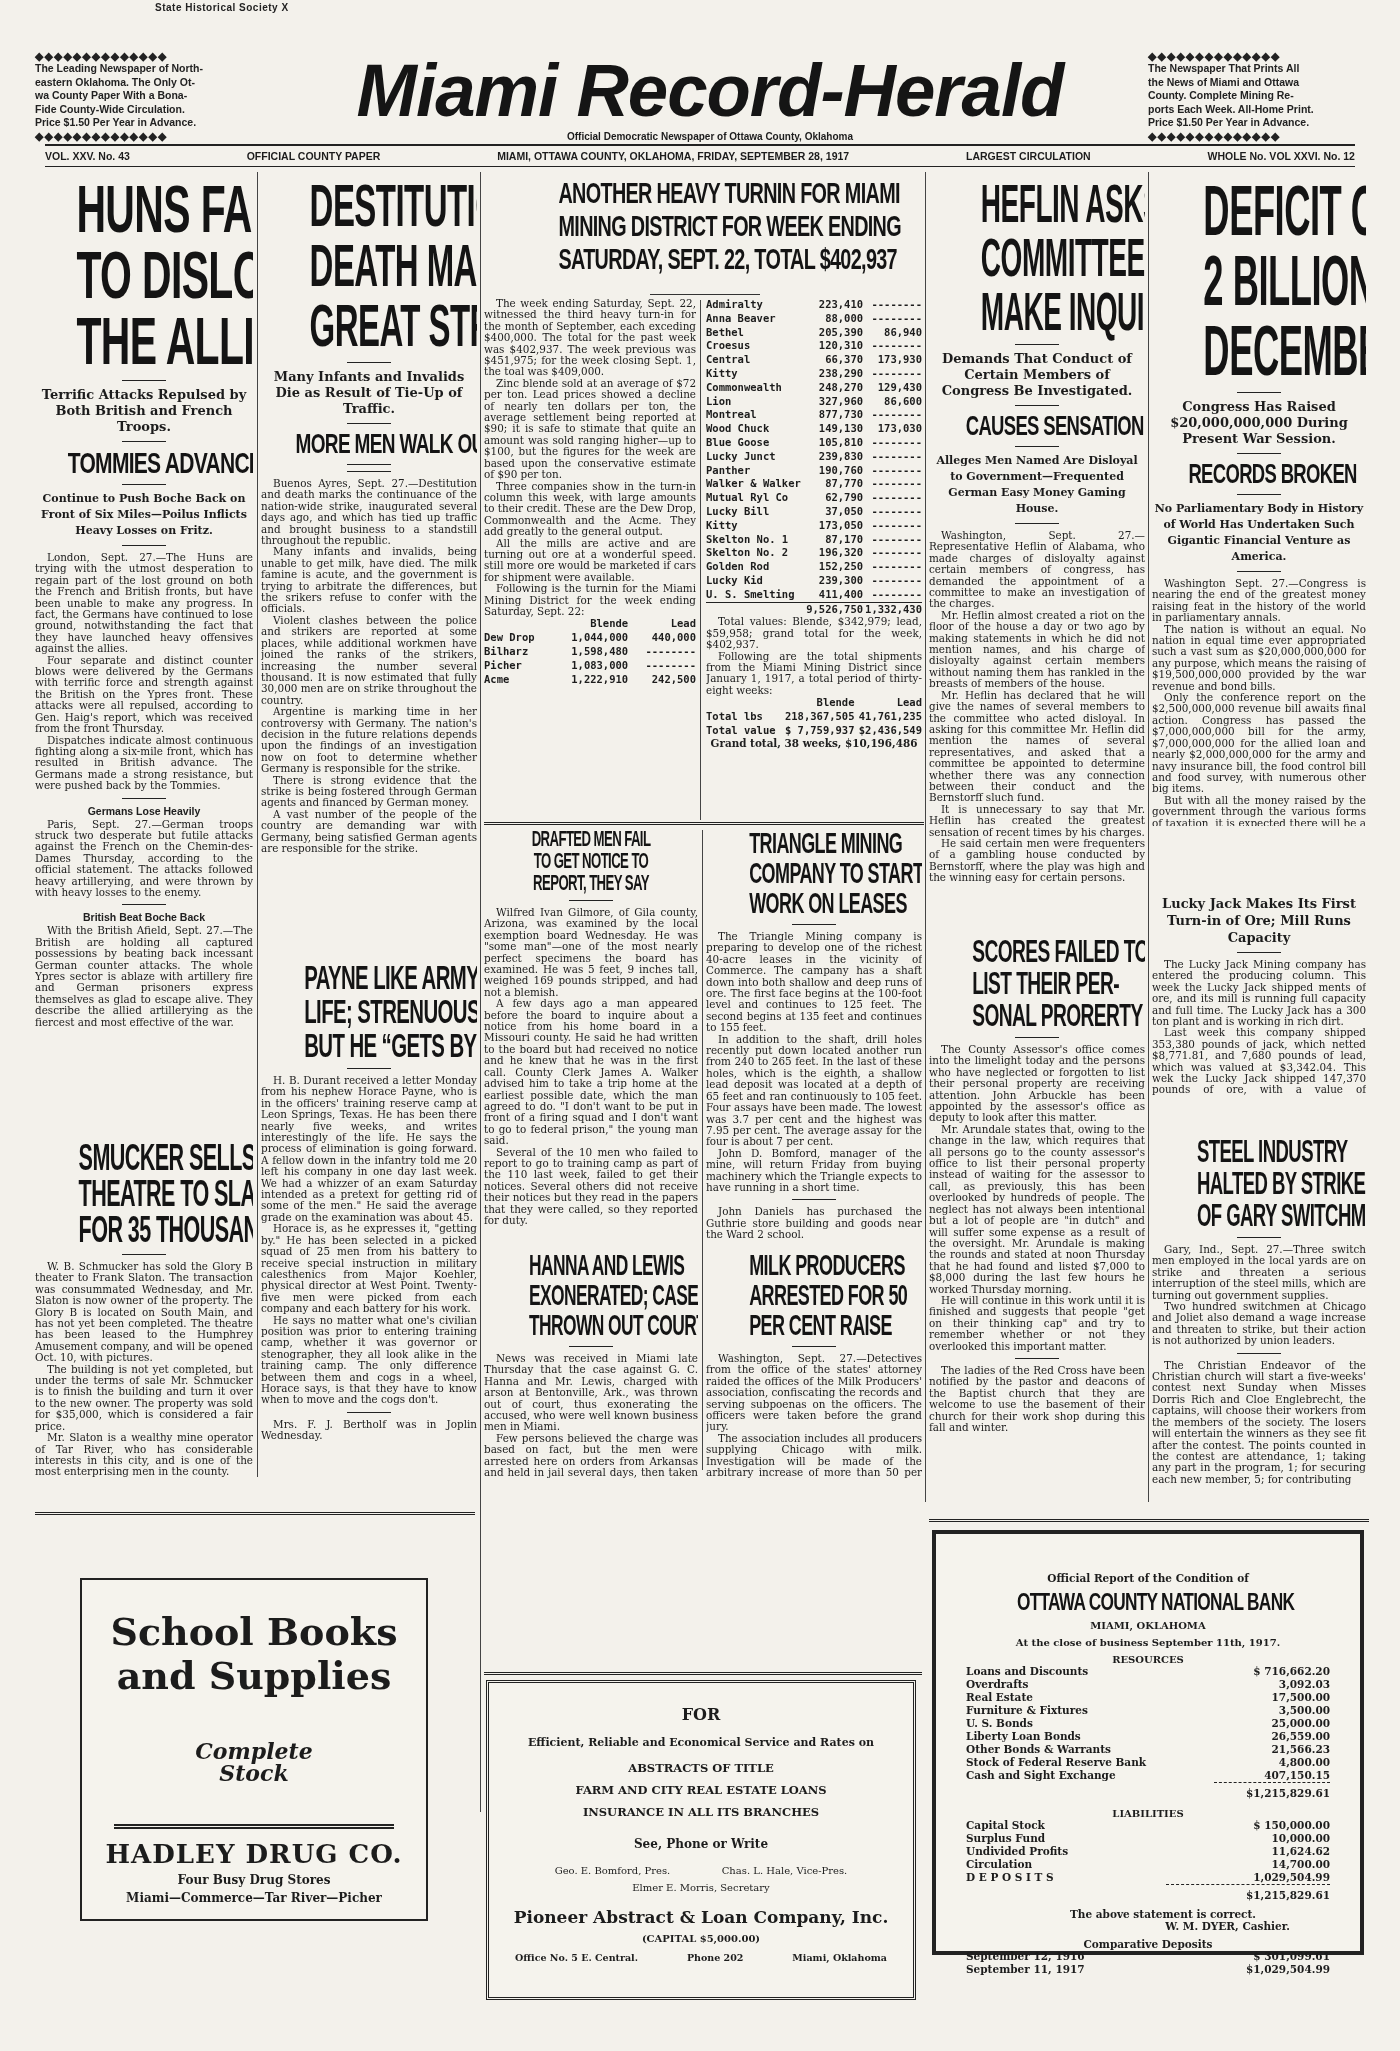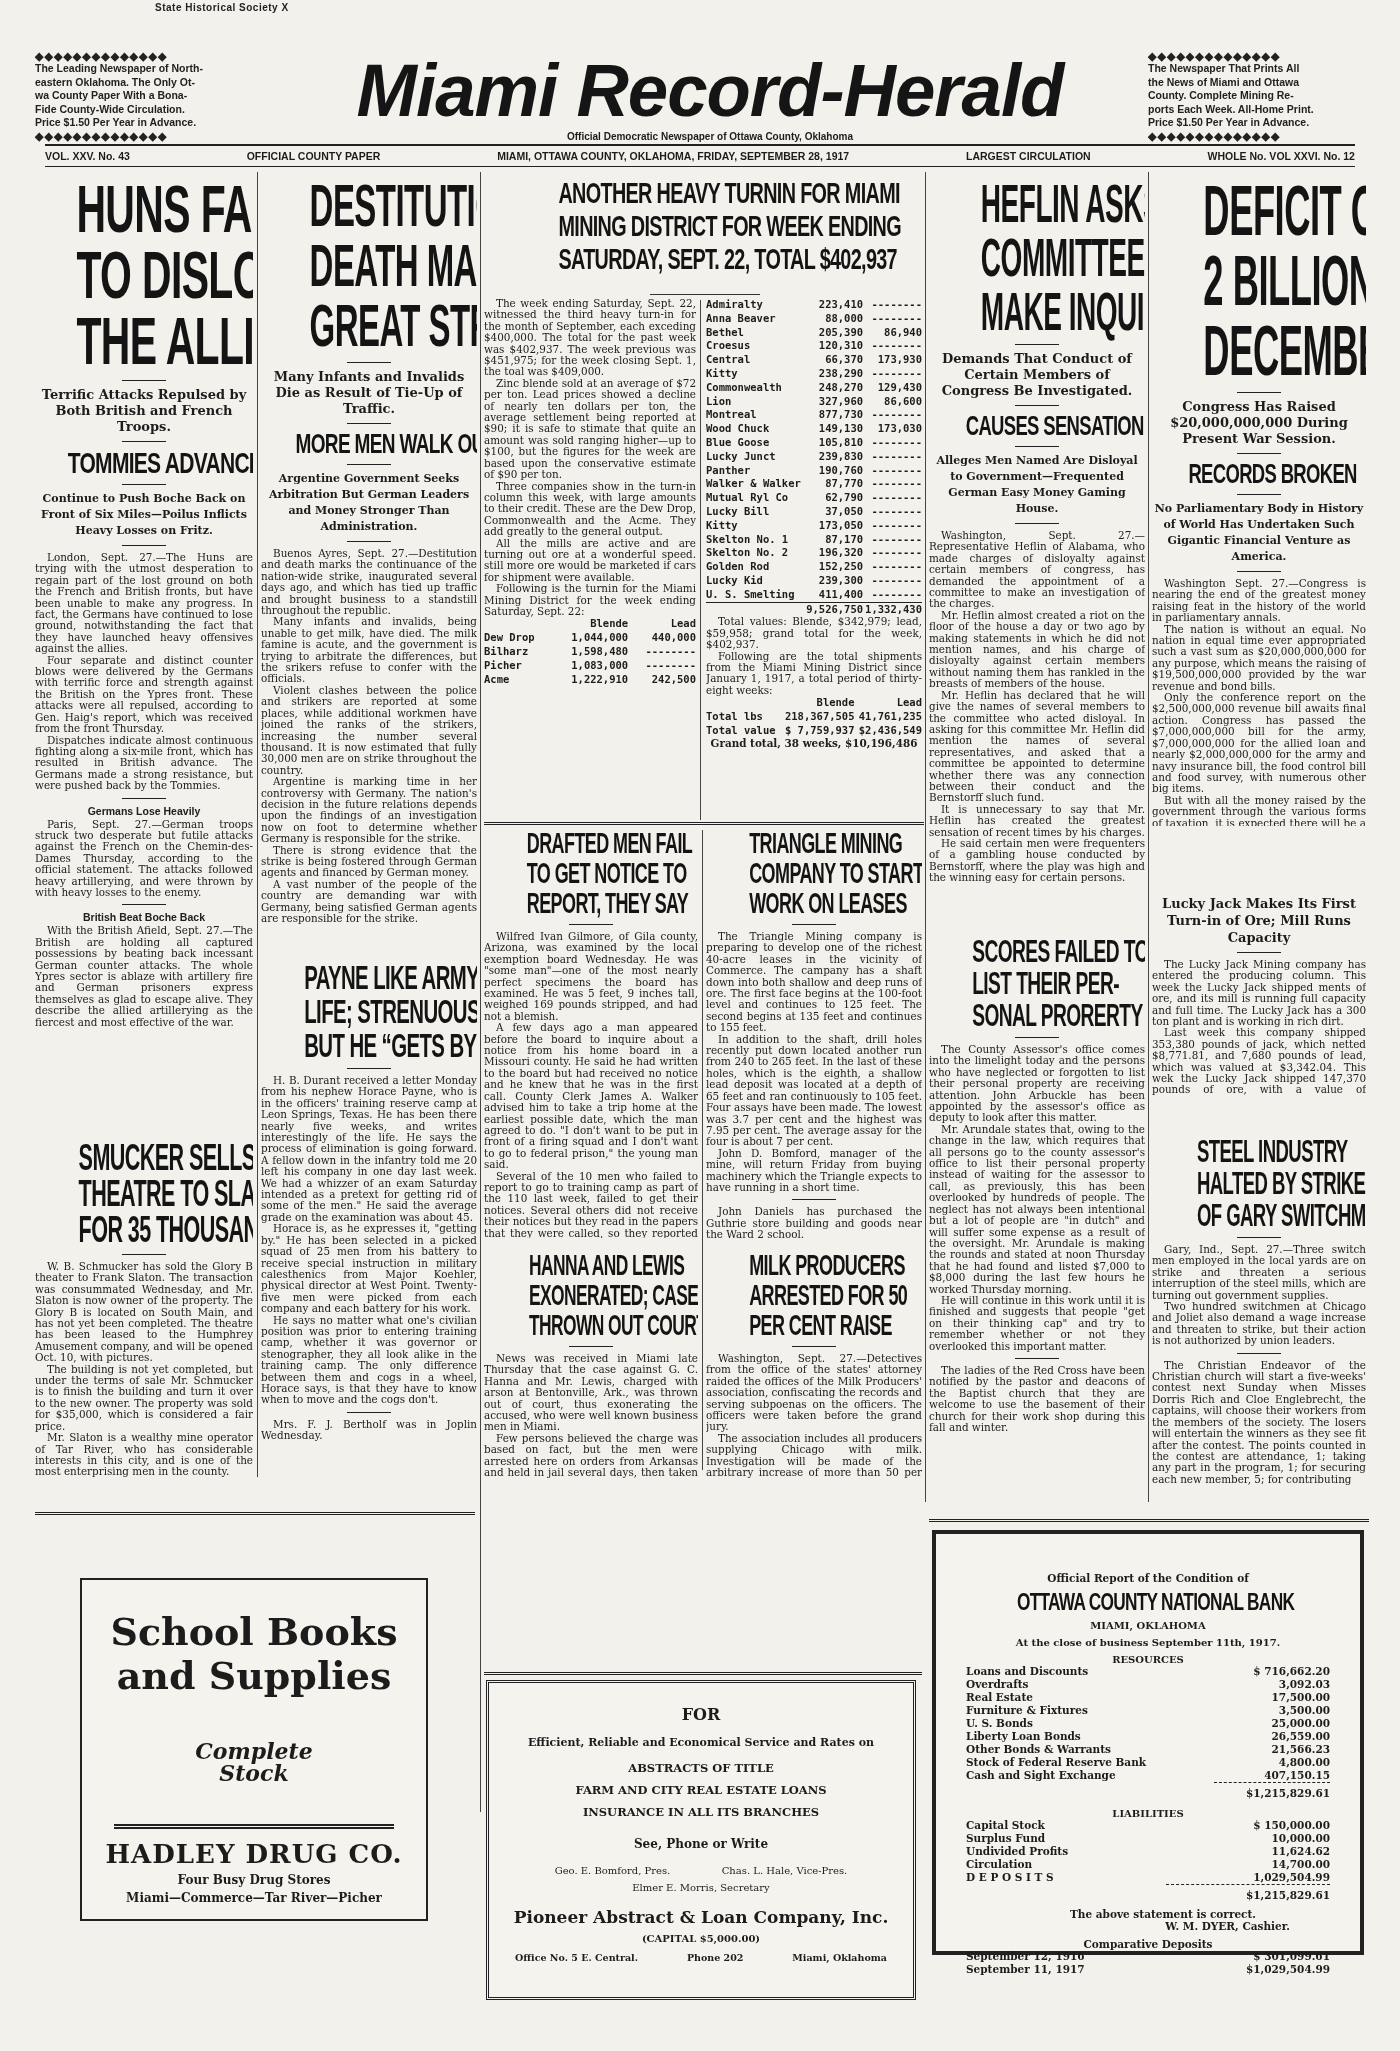--- a/index.html
+++ b/index.html
@@ -128,21 +128,20 @@
       <span class="cond" style="transform:scaleX(.55)">DEATH MARKS</span>
       <span class="cond" style="transform:scaleX(.55)">GREAT STRIKE</span>
     </div>
     <div class="sep"></div>
     <div class="deck">Many Infants and Invalids Die as Result of Tie-Up of Traffic.</div>
     <div class="sep"></div>
     <div class="hd" style="font-size:28px">
         <span class="cond" style="transform:scaleX(.68)">MORE MEN WALK OUT</span>
       </div>
     <div class="sep"></div>
-    <div class="deck-s">Argentine Government Seeks Arbitration But German Leaders and Money Stronger Than Administration.</div>
     <div class="sep"></div>
     <div class="body">
       <p>Buenos Ayres, Sept. 27.—Destitution and death marks the continuance of the nation-wide strike, inaugurated several days ago, and which has tied up traffic and brought business to a standstill throughout the republic.</p>
       <p>Many infants and invalids, being unable to get milk, have died. The milk famine is acute, and the government is trying to arbitrate the differences, but the srikers refuse to confer with the officials.</p>
       <p>Violent clashes between the police and strikers are reported at some places, while additional workmen have joined the ranks of the strikers, increasing the number several thousand. It is now estimated that fully 30,000 men are on strike throughout the country.</p>
       <p>Argentine is marking time in her controversy with Germany. The nation's decision in the future relations depends upon the findings of an investigation now on foot to determine whether Germany is responsible for the strike.</p>
       <p>There is strong evidence that the strike is being fostered through German agents and financed by German money.</p>
       <p>A vast number of the people of the country are demanding war with Germany, being satisfied German agents are responsible for the strike.</p>
     </div>
   </div>
@@ -353,21 +352,21 @@
             <td class="n">$2,436,549</td>
           </tr>
     </tbody>
       </table>
     <div class="body" style="text-align:center;font-weight:bold">Grand total, 38 weeks, $10,196,486</div>
   </div>
 
   <div class="hline" style="left:484px;top:822px;width:440px;border-top:3px double #222"></div>
 
   <div class="col" style="left:484px;top:828px;width:214px;height:410px">
-    <div class="hd" style="font-size:30px">
+    <div class="hd" style="font-size:22px">
       <span class="cond" style="transform:scaleX(.6)">DRAFTED MEN FAIL</span>
       <span class="cond" style="transform:scaleX(.6)">TO GET NOTICE TO</span>
       <span class="cond" style="transform:scaleX(.6)">REPORT, THEY SAY</span>
     </div>
     <div class="sep"></div>
     <div class="body">
       <p>Wilfred Ivan Gilmore, of Gila county, Arizona, was examined by the local exemption board Wednesday. He was "some man"—one of the most nearly perfect specimens the board has examined. He was 5 feet, 9 inches tall, weighed 169 pounds stripped, and had not a blemish.</p>
       <p>A few days ago a man appeared before the board to inquire about a notice from his home board in a Missouri county. He said he had written to the board but had received no notice and he knew that he was in the first call. County Clerk James A. Walker advised him to take a trip home at the earliest possible date, which the man agreed to do. "I don't want to be put in front of a firing squad and I don't want to go to federal prison," the young man said.</p>
       <p>Several of the 10 men who failed to report to go to training camp as part of the 110 last week, failed to get their notices. Several others did not receive their notices but they read in the papers that they were called, so they reported for duty.</p>
     </div>

